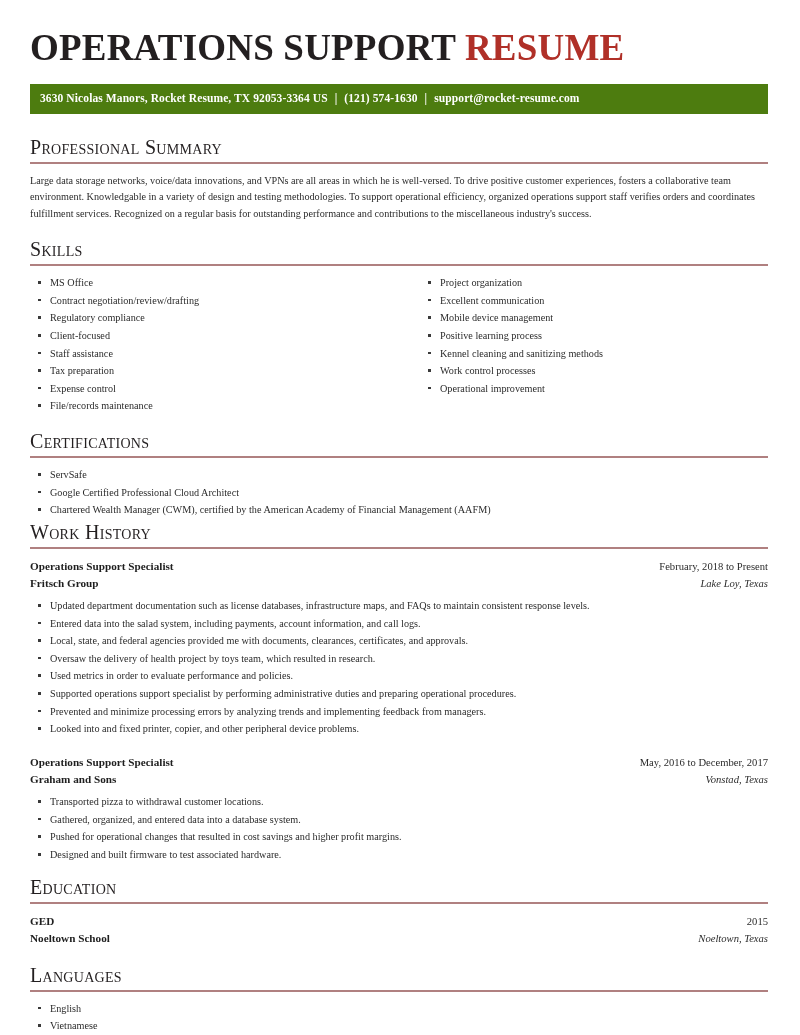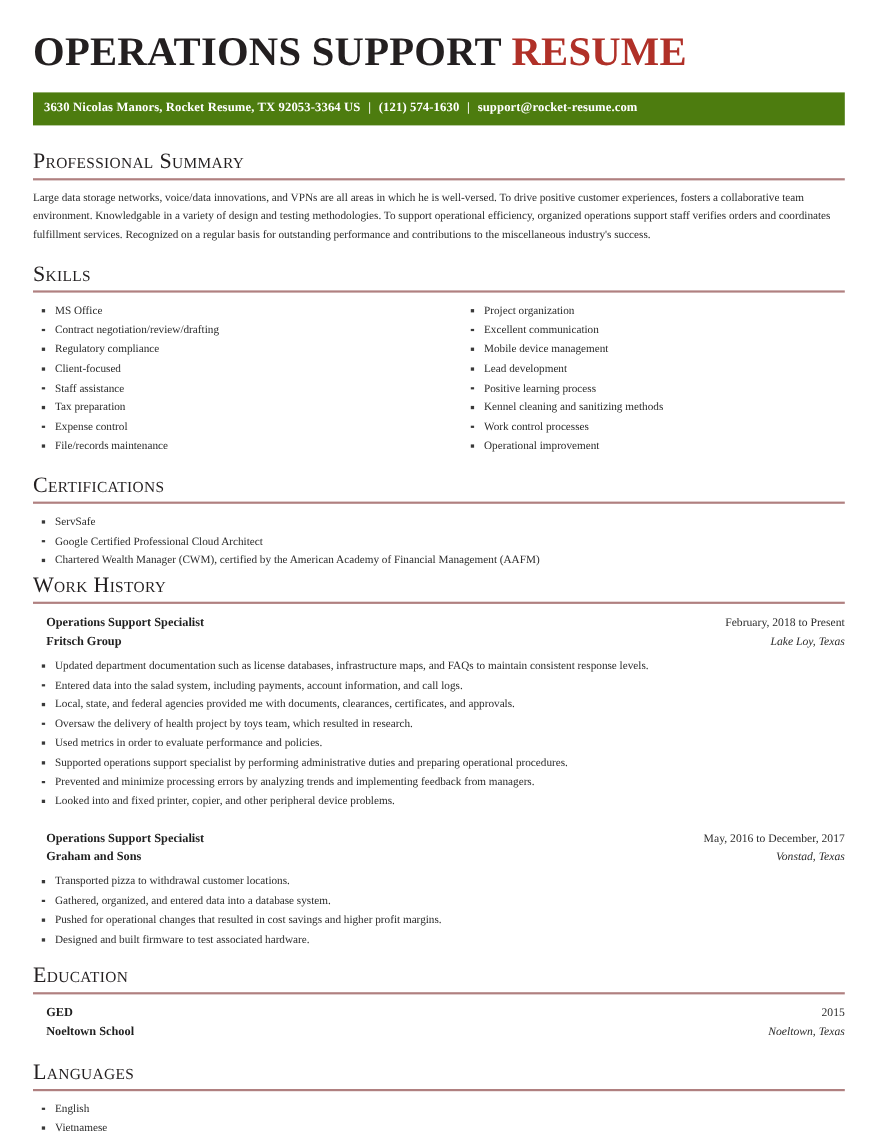--- a/index.html
+++ b/index.html
@@ -116,21 +116,20 @@
   .cert-list { margin-bottom: 16px; }
   .lang-list { margin-bottom: 0; }
 
   
   .entry { margin-bottom: 6px; }
   .entry-row {
     display: flex;
     justify-content: space-between;
     align-items: baseline;
     line-height: 1.5;
-    margin-left: 12px;
   }
   .entry-left {
     font-size: 11.2px;
     font-weight: bold;
     color: #1f1f1f;
   }
   .entry-right {
     font-size: 10.6px;
     color: #2b2b2b;
     text-align: center;
@@ -179,21 +178,20 @@
             <li>Tax preparation</li>
             <li>Expense control</li>
             <li>File/records maintenance</li>
           </ul>
         </div>
         <div class="col right">
           <ul class="bullets">
             <li>Project organization</li>
             <li>Excellent communication</li>
             <li>Mobile device management</li>
-            <li>Lead development</li>
             <li>Positive learning process</li>
             <li>Kennel cleaning and sanitizing methods</li>
             <li>Work control processes</li>
             <li>Operational improvement</li>
           </ul>
         </div>
       </div>
     </div>
 
     <div class="section">

